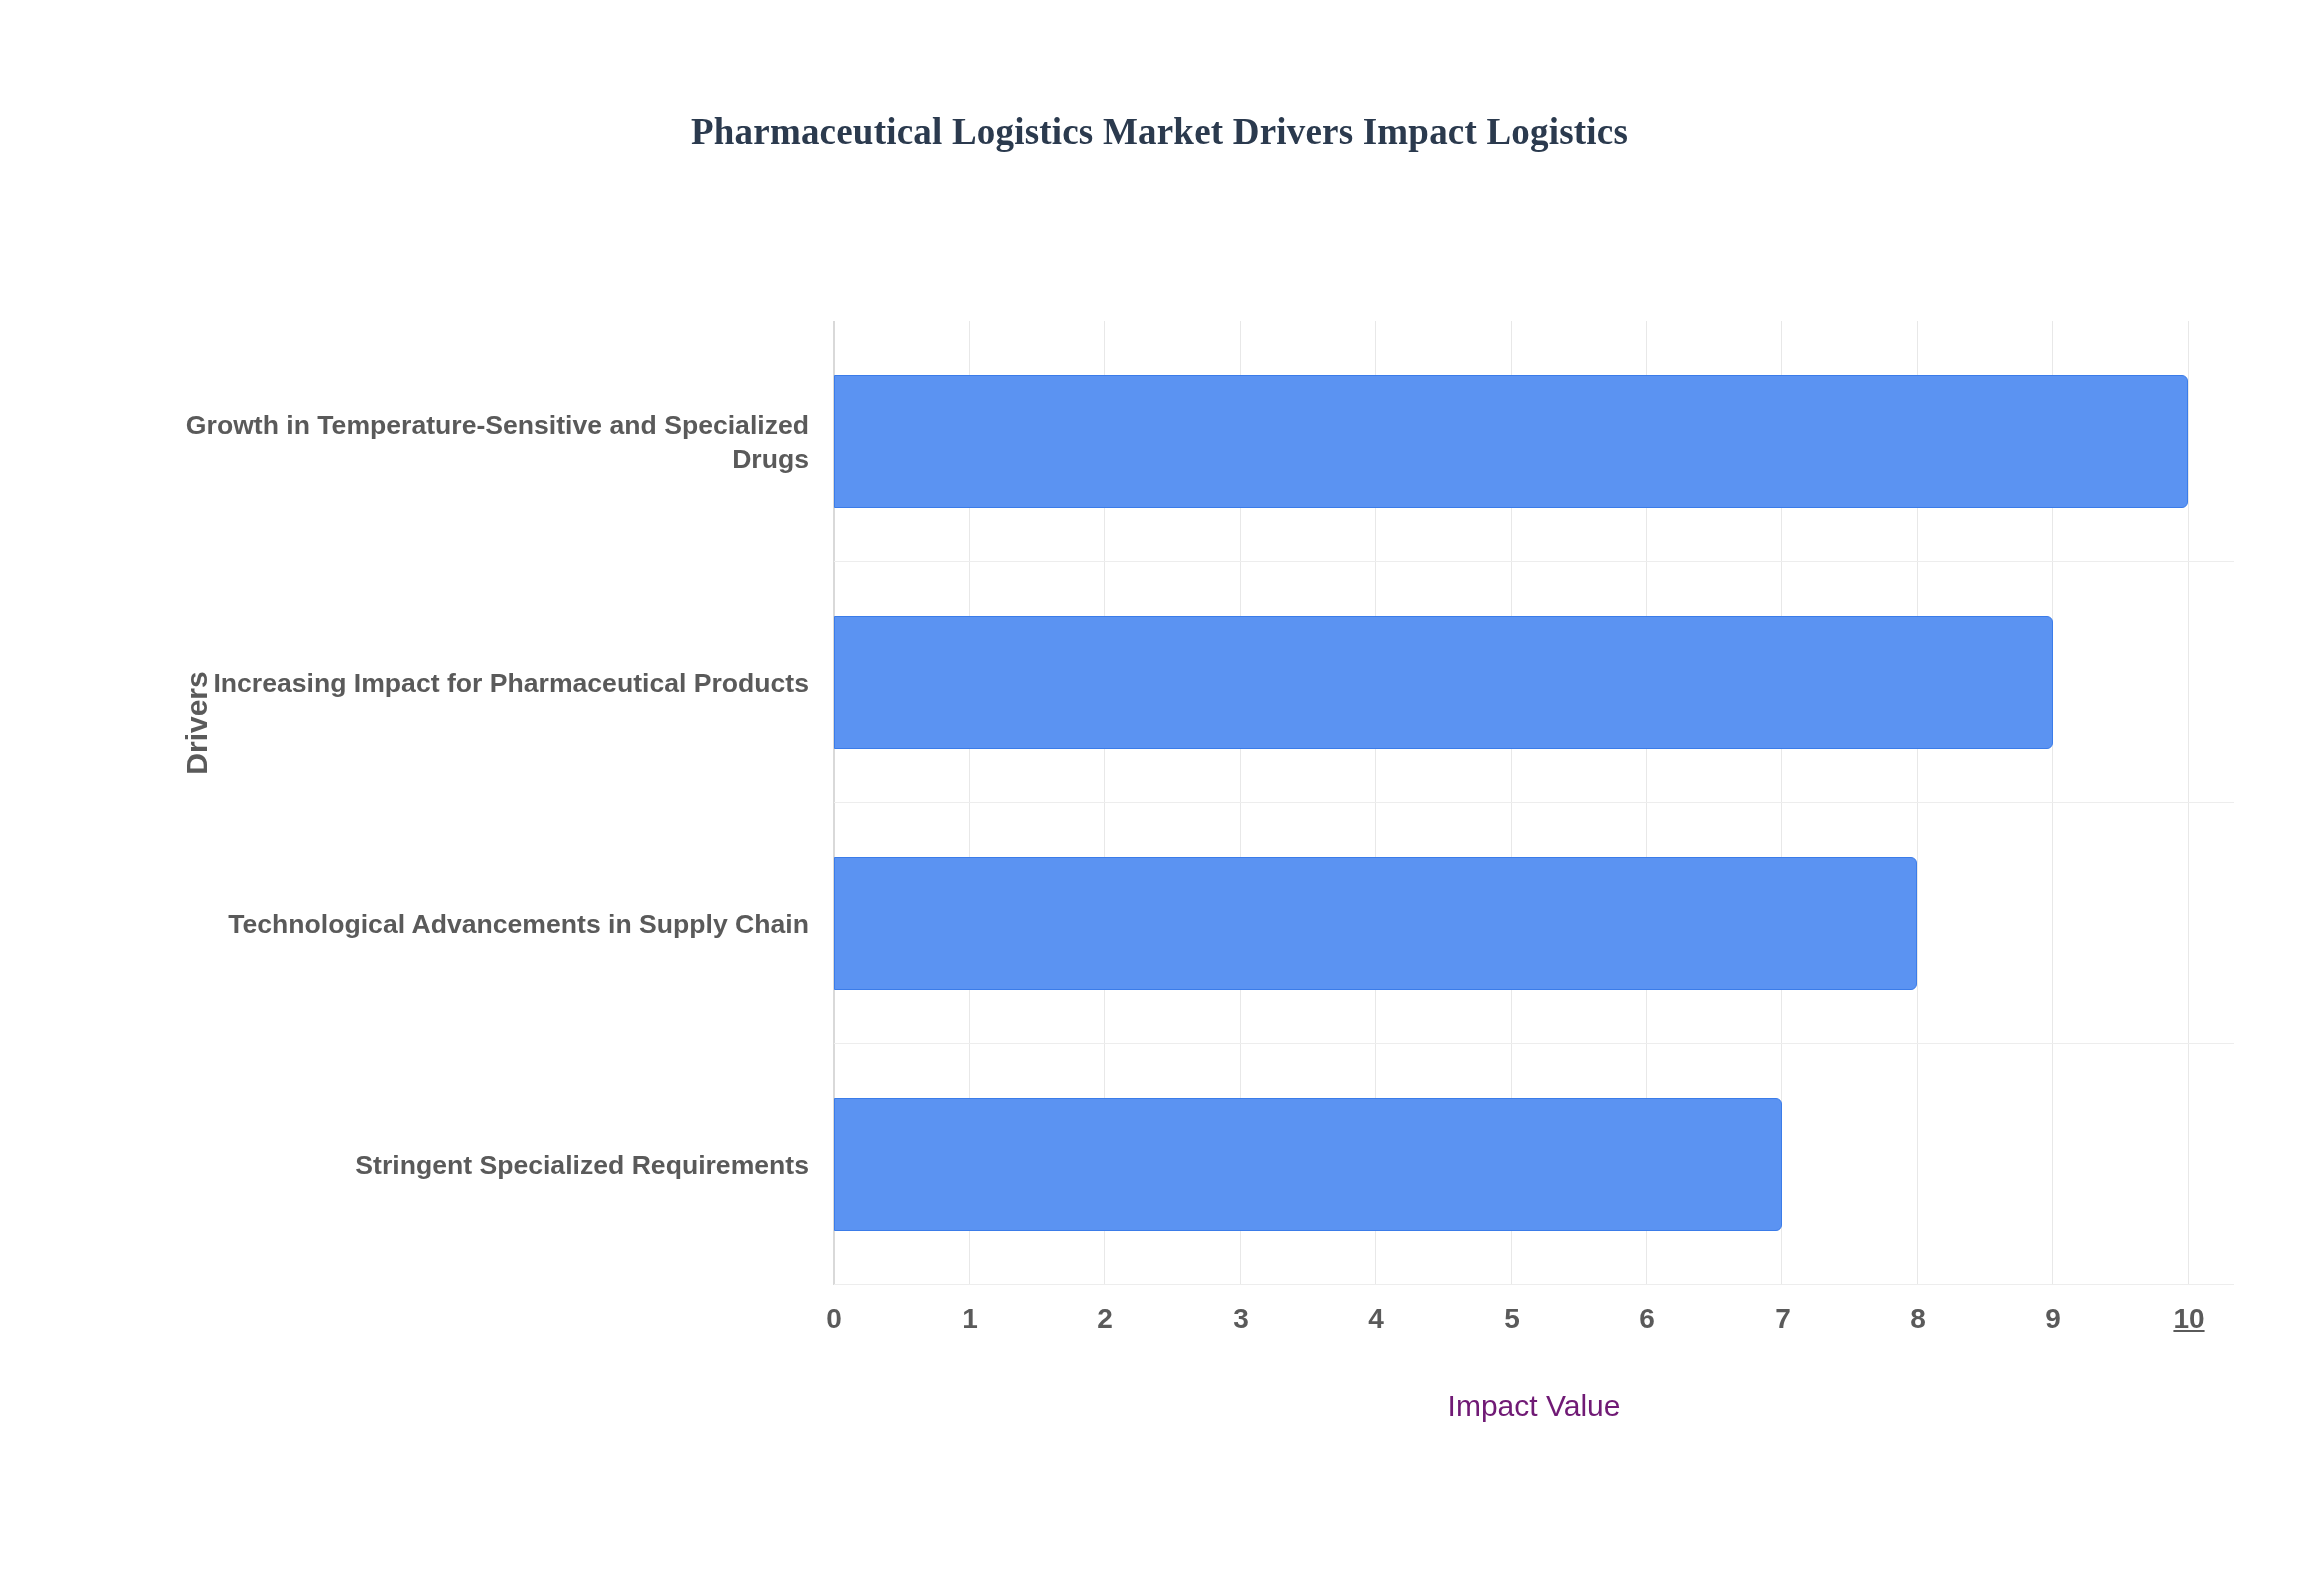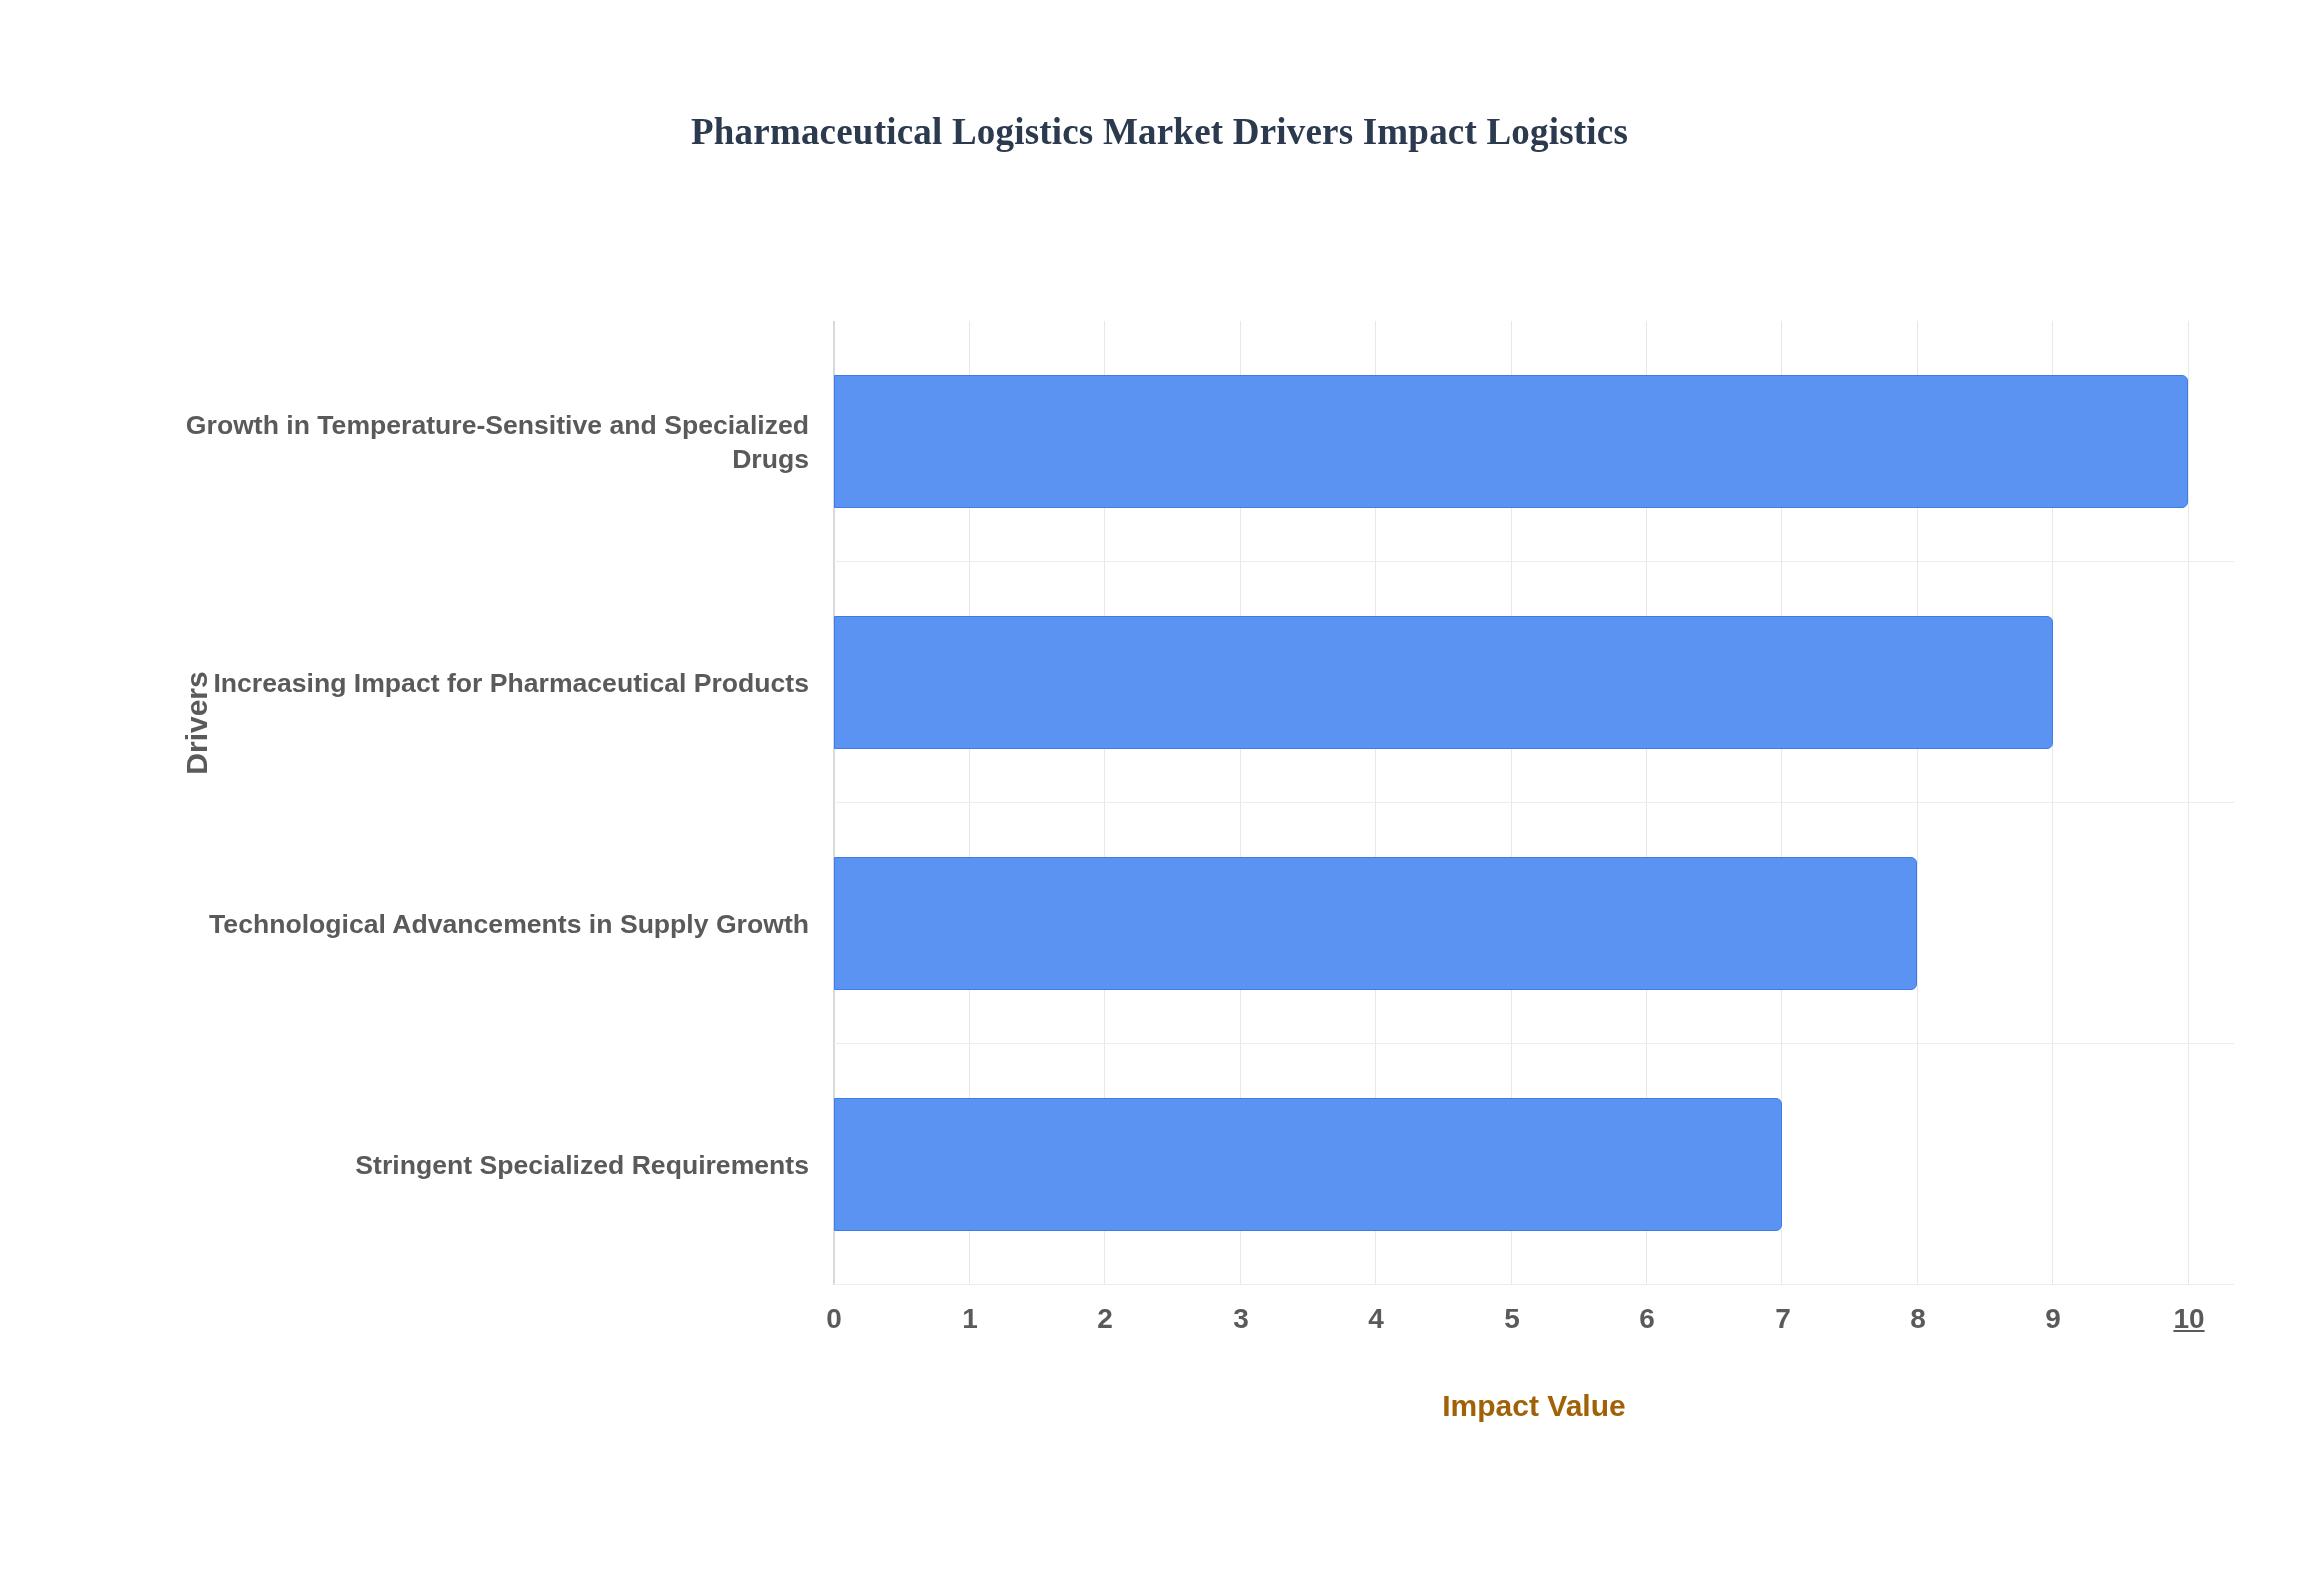--- a/index.html
+++ b/index.html
@@ -114,23 +114,23 @@
   }
 
   
   #xaxis-title {
     position: absolute;
     left: 834px;
     top: 1389px;
     width: 1400px;
     text-align: center;
     font-family: "Liberation Sans", sans-serif;
-    font-weight: bold;
+    font-weight: normal;
     font-size: 30px;
-    color: #a16207;
+    color: #701a75;
   }
   #yaxis-title {
     position: absolute;
     left: 106px;
     top: 706px;
     width: 181px;
     text-align: center;
     transform: rotate(-90deg);
     transform-origin: center center;
     font-family: "Liberation Sans", sans-serif;
@@ -185,21 +185,21 @@
     </div>
 
   <div id="catlabels-layer">
       <div class="cat-label-wrap" style="top: 375px;">
         <div class="cat-label" style="position: static;">Growth in Temperature-Sensitive and Specialized Drugs</div>
       </div>
       <div class="cat-label-wrap" style="top: 616px;">
         <div class="cat-label" style="position: static;">Increasing Impact for Pharmaceutical Products</div>
       </div>
       <div class="cat-label-wrap" style="top: 857px;">
-        <div class="cat-label" style="position: static;">Technological Advancements in Supply Growth</div>
+        <div class="cat-label" style="position: static;">Technological Advancements in Supply Chain</div>
       </div>
       <div class="cat-label-wrap" style="top: 1098px;">
         <div class="cat-label" style="position: static;">Stringent Specialized Requirements</div>
       </div>
     </div>
 
   <div id="xaxis-title">Impact Value</div>
   <div id="yaxis-title">Drivers</div>
 
 </div>

